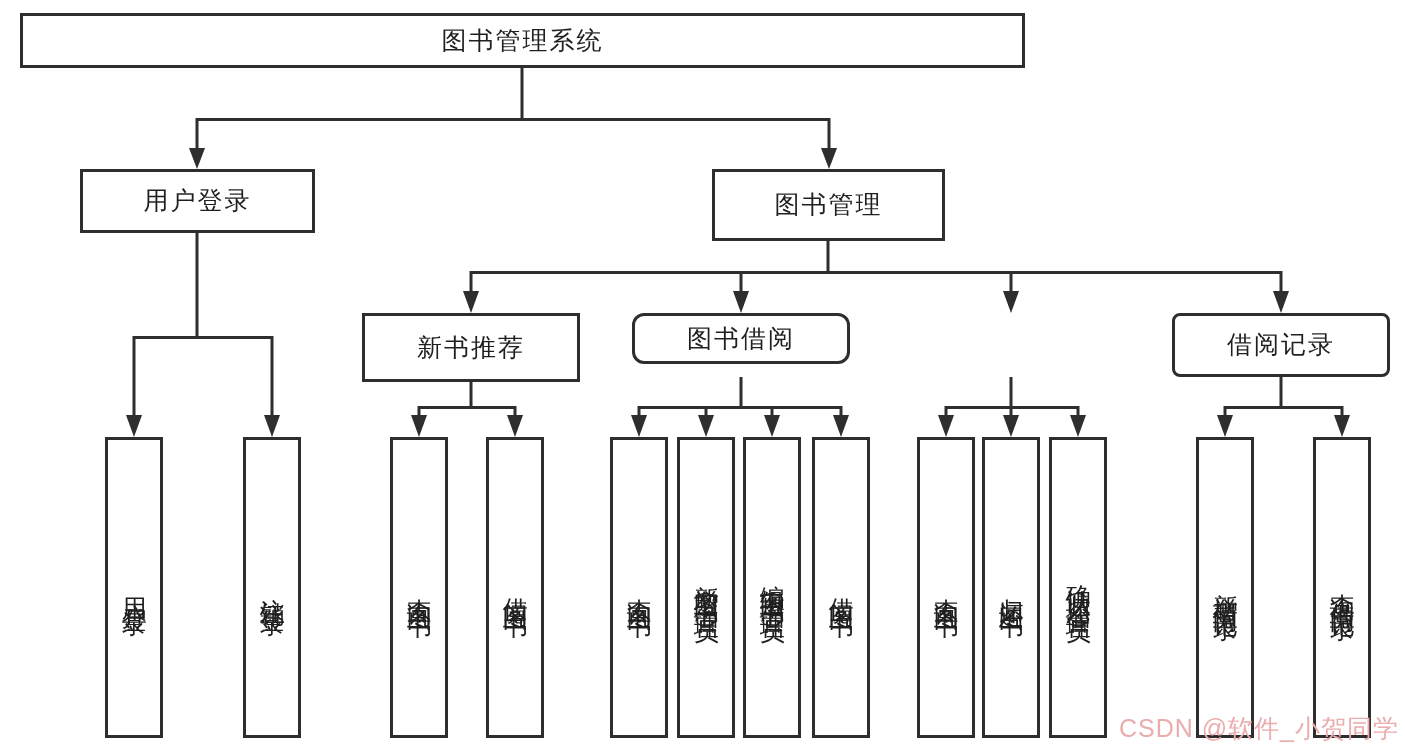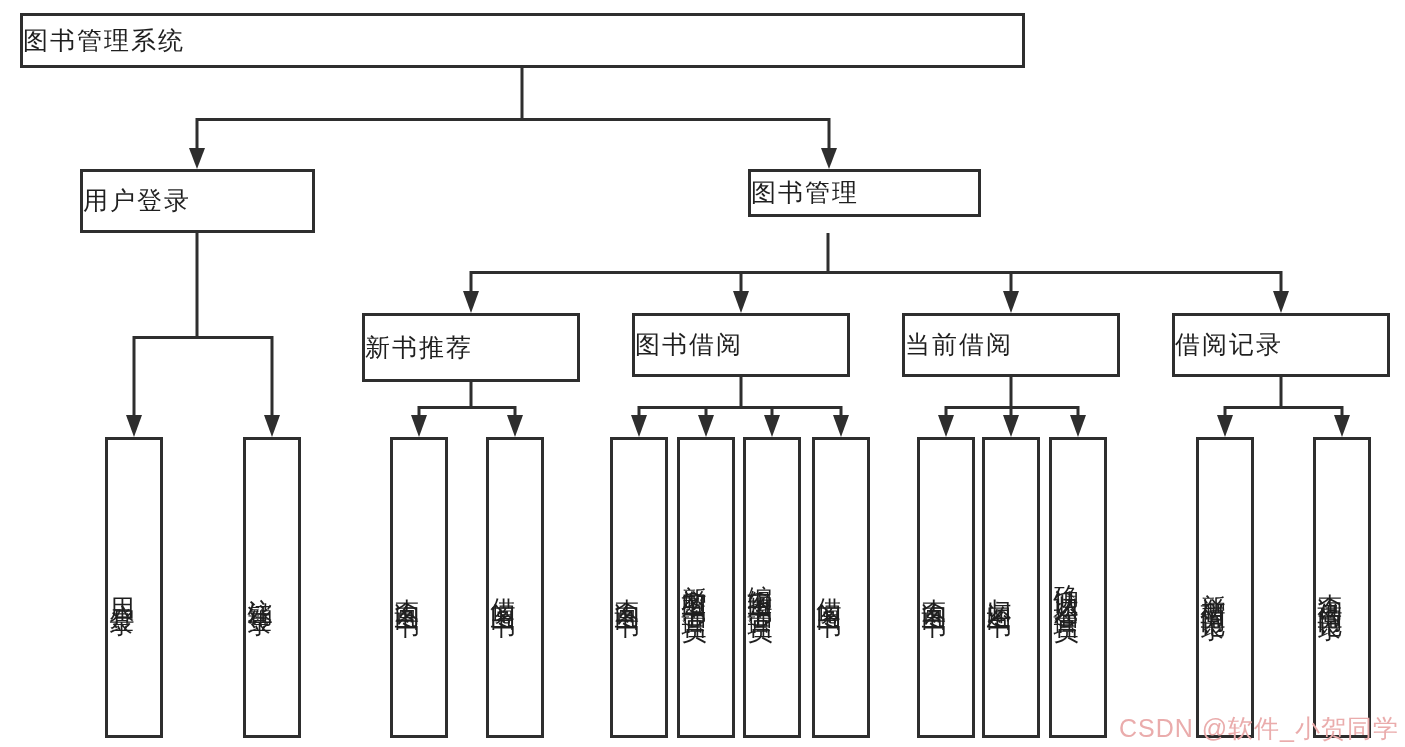--- a/index.html
+++ b/index.html
@@ -14,21 +14,21 @@
   .connectors { position: absolute; left: 0; top: 0; }
   .connectors path { stroke: var(--line, #2e2e2e); stroke-width: 3; fill: none; }
   .connectors polygon { fill: var(--line, #2e2e2e); stroke: none; }
   .box {
     position: absolute;
     box-sizing: border-box;
     border: 3px solid var(--line, #2e2e2e);
     background: var(--box_fill, #ffffff);
     display: flex;
     align-items: center;
-    justify-content: flex-start;
+    justify-content: center;
   }
   .box span {
     color: var(--text, #1f1f1f);
     font-size: 25px;
     letter-spacing: 2px;
     white-space: nowrap;
     line-height: 1.1;
   }
   .vbox span {
     writing-mode: vertical-rl;
@@ -89,34 +89,31 @@
     <polygon points="1334,415 1350,415 1342,437"></polygon>
   </svg>
 
   <div class="box" style="left:20px; top:13px; width:1005px; height:55px;">
     <span>图书管理系统</span>
   </div>
 
   <div class="box" style="left:80px; top:169px; width:235px; height:64px;">
     <span>用户登录</span>
   </div>
-  <div class="box" style="left:748px; top:169px; width:233px; height:48px;">
+  <div class="box" style="left:712px; top:169px; width:233px; height:72px;">
     <span>图书管理</span>
   </div>
 
   <div class="box" style="left:362px; top:313px; width:218px; height:69px;">
     <span>新书推荐</span>
   </div>
-  <div class="box" style="left:632px; top:313px; width:218px; height:64px;">
+  <div class="box" style="left:632px; top:313px; width:218px; height:51px;border-radius:12px;">
     <span>图书借阅</span>
   </div>
-  <div class="box" style="left:902px; top:313px; width:218px; height:64px;">
-    <span>当前借阅</span>
-  </div>
-  <div class="box" style="left:1172px; top:313px; width:218px; height:64px;">
+  <div class="box" style="left:1172px; top:313px; width:218px; height:64px;border-radius:8px;">
     <span>借阅记录</span>
   </div>
 
   <div class="box vbox" style="left:105px; top:437px; width:58px; height:301px;">
     <span>用户登录</span>
   </div>
   <div class="box vbox" style="left:243px; top:437px; width:58px; height:301px;">
     <span>注销登录</span>
   </div>
 

